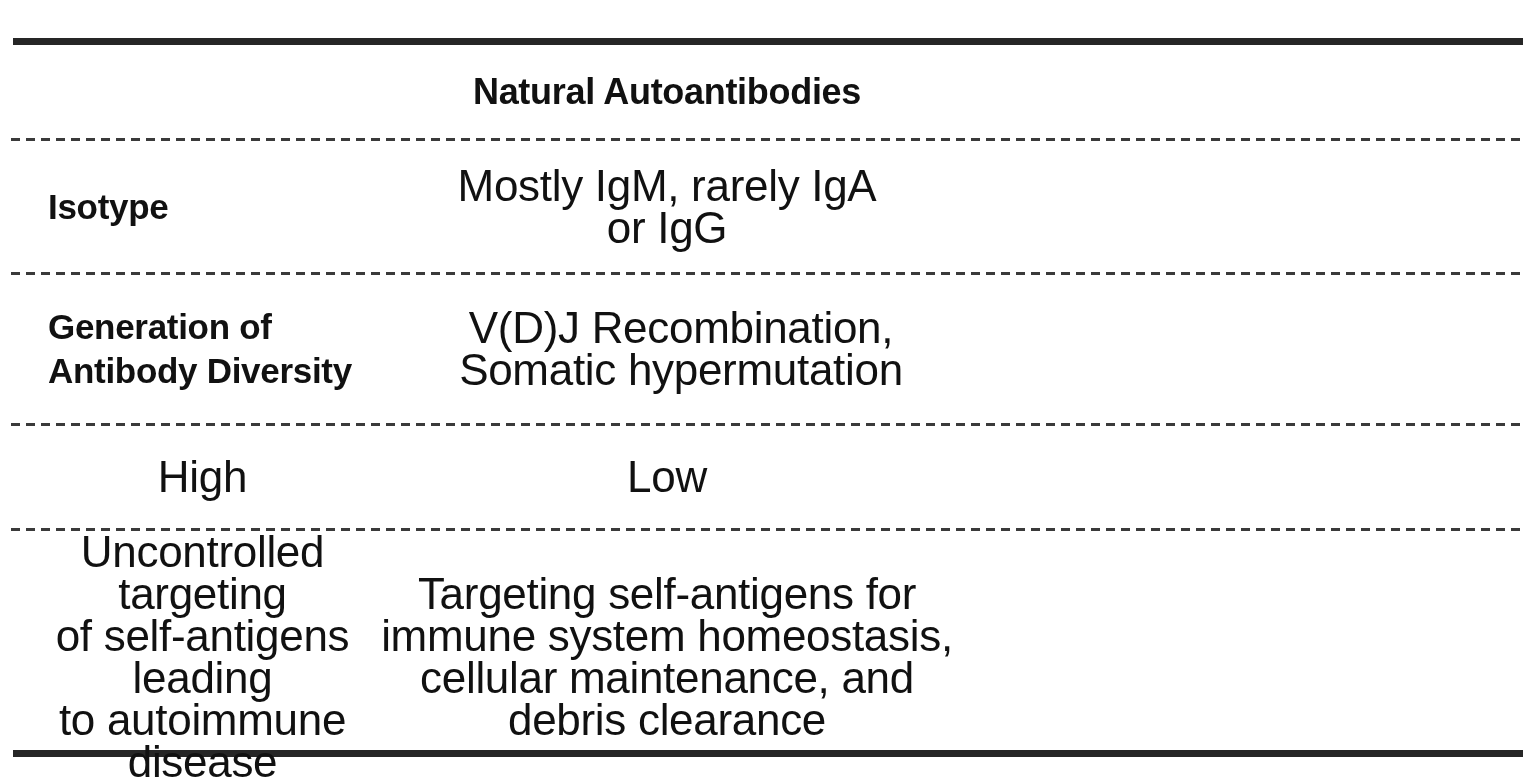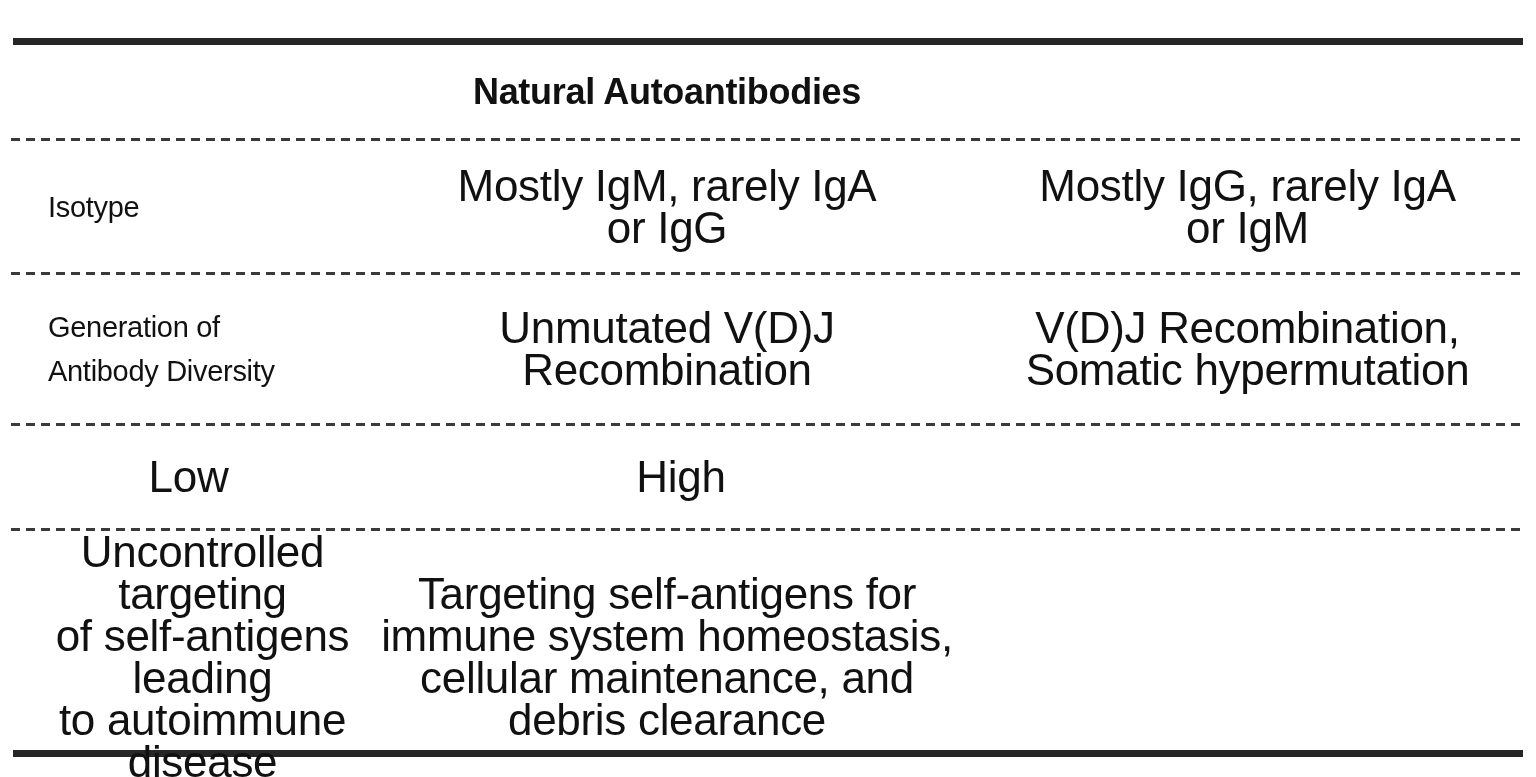--- a/index.html
+++ b/index.html
@@ -31,22 +31,22 @@
     display: grid;
     grid-template-columns: 377px 580px 553px;
     align-items: center;
   }
   .trow.header   { height: 93px; }
   .trow.r-isotype    { height: 131px; }
   .trow.r-generation { height: 148px; }
   .trow.r-affinity   { height: 102px; }
   .trow.r-mechanism  { height: 219px; }
   .label-cell {
-    font-weight: normal;
-    font-size: 29px;
+    font-weight: bold;
+    font-size: 35px;
     line-height: 44px;
     padding-left: 48px;
     white-space: pre-line;
     letter-spacing: -0.3px;
   }
   .head-cell {
     font-weight: bold;
     font-size: 36px;
     text-align: center;
     letter-spacing: -0.3px;
@@ -71,40 +71,36 @@
     <div class="label-cell"></div>
     <div class="head-cell">Natural Autoantibodies</div>
   </div>
 
   <div class="sep-dashed"></div>
 
   <div class="trow r-isotype">
     <div class="label-cell">Isotype</div>
     <div class="body-cell">Mostly IgM, rarely IgA
 or IgG</div>
-    <div class="body-cell col3">Mostly IgG, rarely IgA
-or IgM</div>
   </div>
 
   <div class="sep-dashed"></div>
 
   <div class="trow r-generation">
     <div class="label-cell">Generation of
 Antibody Diversity</div>
-    <div class="body-cell">Unmutated V(D)J
-Recombination</div>
     <div class="body-cell col3">V(D)J Recombination,
 Somatic hypermutation</div>
   </div>
 
   <div class="sep-dashed"></div>
 
   <div class="trow r-affinity">
+    <div class="body-cell col3">High</div>
     <div class="body-cell">Low</div>
-    <div class="body-cell col3">High</div>
   </div>
 
   <div class="sep-dashed"></div>
 
   <div class="trow r-mechanism">
     <div class="body-cell col3">Uncontrolled targeting
 of self-antigens leading
 to autoimmune disease</div>
     <div class="body-cell">Targeting self-antigens for
 immune system homeostasis,

